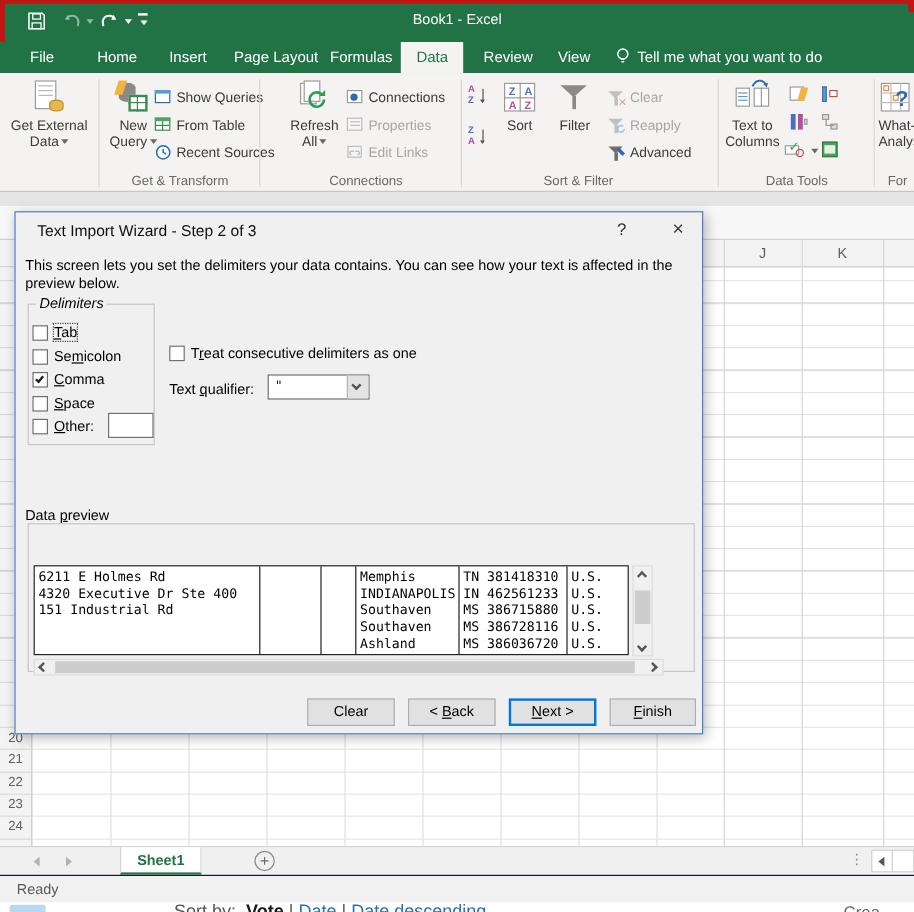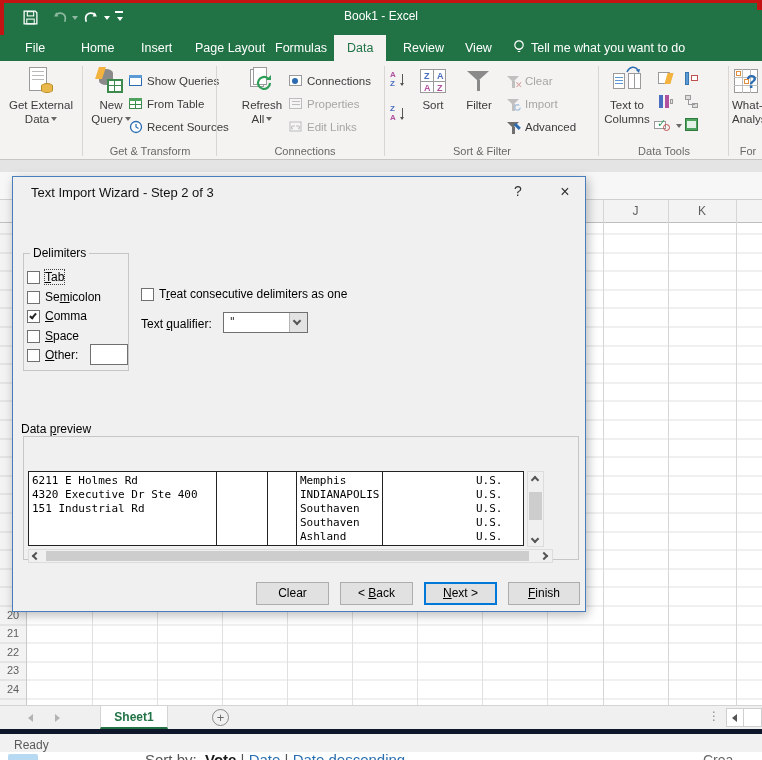--- a/index.html
+++ b/index.html
@@ -63,33 +63,33 @@
   .rownum { position:absolute; left:0; width:26px; height:18.6px; line-height:18.6px; text-align:center; font-size:11px; color:#5f5f5f; }
 
   
   .sheetbar { left:0; top:705px; width:762px; height:24px; background:#f0f0f0; border-top:1px solid #d4d4d4; }
   .navtri { position:absolute; top:8px; width:0; height:0; border-top:4px solid transparent; border-bottom:4px solid transparent; }
   .sheettab { position:absolute; left:100px; top:0; width:68px; height:23px; background:#fff; border-left:1px solid #d4d4d4;
       border-right:1px solid #d4d4d4; border-bottom:2px solid #217346; color:#217346; font-weight:bold; font-size:12px;
       text-align:center; line-height:22px; }
   .addsheet { position:absolute; left:212px; top:3px; width:17px; height:17px; border:1px solid #8a8a8a; border-radius:50%;
       color:#6a6a6a; font-size:13px; line-height:15px; text-align:center; }
-  .statusbar { left:0; top:729px; width:762px; height:23px; background:#f1f1f1; border-top:5px solid #0f172a; }
+  .statusbar { left:0; top:729px; width:762px; height:23px; background:#f1f1f1; border-top:1px solid #0f172a; }
   .statustext { position:absolute; left:14px; top:4px; font-size:12px; color:#5a5a5a; }
   .bottomstrip { left:0; top:752px; width:762px; height:8px; background:#fff; overflow:hidden; }
 
   
   .dialog { left:12px; top:176px; width:574px; height:436px; background:#f0f0f0;
       border:1px solid #4a7ebb; box-shadow:2px 3px 10px rgba(0,0,0,0.28); z-index:10; }
   .dlg-title { position:absolute; left:18px; top:8px; font-size:13px; color:#111; }
   .dlg-help { position:absolute; left:494px; top:6px; width:22px; height:20px; text-align:center; font-size:14px; color:#333; }
   .dlg-close { position:absolute; left:538px; top:4px; width:28px; height:23px; text-align:center; font-size:16px; color:#333; line-height:22px; }
   .dlg-desc { position:absolute; left:8px; top:37px; width:552px; font-size:12px; line-height:15px; color:#000; }
   .fieldset { position:absolute; border:1px solid #c6c6c6; }
-  .legend { position:absolute; top:-8px; left:6px; background:#f0f0f0; padding:0 3px; font-size:12px; color:#000; white-space:nowrap; }
+  .legend { position:absolute; top:-8px; left:6px; background:#f0f0f0; padding:0 3px; font-size:12px; color:#000; white-space:nowrap;font-style:italic; }
   .cbrow { position:absolute; height:16px; font-size:12px; color:#000; white-space:nowrap; }
   .cbbox { position:absolute; left:0; top:1px; width:13px; height:13px; background:#fff; border:1px solid #707070; }
   .check { position:absolute; left:3px; top:1px; width:4px; height:7px; border-right:2px solid #222; border-bottom:2px solid #222; transform:rotate(40deg); }
   .cblabel { position:absolute; left:18px; top:0; }
   .focusdot { outline:1px dotted #444; }
   .key { text-decoration:underline; }
   .txtinput { position:absolute; background:#fff; border:1px solid #707070; }
   .combo { position:absolute; background:#fff; border:1px solid #707070; font-size:11px; }
   .combo .val { position:absolute; left:5px; top:2px; font-family:"DejaVu Sans Mono",monospace; }
   .combo .drop { position:absolute; right:0; top:0; width:18px; height:100%; background:#e3e3e3; border-left:1px solid #b5b5b5; }
@@ -291,21 +291,21 @@
         <span class="funnel" style="left:1px;top:3px;--fw:6px;--fh:6px;--fc:#c0c0c0"></span>
         <span class="abs" style="left:9px;top:8px;color:#d9a0a0;font-size:9px;line-height:9px">✕</span>
       </span><span>Clear</span>
     </div>
     <div class="smallbtn dis" style="left:506px;top:35px">
       <span class="sic">
         <span class="funnel" style="left:1px;top:3px;--fw:6px;--fh:6px;--fc:#c0c0c0"></span>
         <svg class="abs" style="left:7px;top:7px" width="9" height="9" viewBox="0 0 10 10">
             <path d="M8 5a3 3 0 1 1-1-2.3" fill="none" stroke="#a9c3dd" stroke-width="1.5"></path>
           </svg>
-      </span><span>Import</span>
+      </span><span>Reapply</span>
     </div>
     <div class="smallbtn" style="left:506px;top:58px">
       <span class="sic">
         <span class="funnel" style="left:1px;top:3px;--fw:6px;--fh:6px;--fc:#6f6f6f"></span>
         <span class="abs" style="left:8px;top:6px;width:7px;height:2.5px;background:#2b6cb0;transform:rotate(45deg)"></span>
       </span><span>Advanced</span>
     </div>
     <div class="grouplabel" style="left:412px;width:140px">Sort &amp; Filter</div>
     <div class="rsep" style="left:598px"></div>
 
@@ -426,20 +426,21 @@
       <span>|</span>
       <span class="lnk">Date descending</span>
     </div>
     <span class="abs" style="left:703px;top:0;font-size:14px;color:#666">Crea</span>
   </div>
 
   <div class="abs dialog">
     <div class="dlg-title">Text Import Wizard - Step 2 of 3</div>
     <div class="dlg-help">?</div>
     <div class="dlg-close">×</div>
+    <div class="dlg-desc">This screen lets you set the delimiters your data contains.  You can see how your text is affected in the preview below.</div>
 
     <div class="fieldset" style="left:10px;top:76px;width:106px;height:118px">
       <span class="legend">Delimiters</span>
     </div>
     <div class="cbrow" style="left:14px;top:93px">
       <span class="cbbox"></span>
       <span class="cblabel focusdot"><span></span><span class="key">T</span><span>ab</span></span>
     </div>
     <div class="cbrow" style="left:14px;top:112.5px">
       <span class="cbbox"></span>
@@ -499,20 +500,27 @@
         <div class="pline"></div>
         <div class="pline"></div>
         <div class="pline"></div>
       </div>
       <div class="pcol" style="left:268px;width:86px">
         <div class="pline">Memphis</div>
         <div class="pline">INDIANAPOLIS</div>
         <div class="pline">Southaven</div>
         <div class="pline">Southaven</div>
         <div class="pline">Ashland</div>
+      </div>
+      <div class="pcol" style="left:354px;width:90px">
+        <div class="pline">TN 381418310</div>
+        <div class="pline">IN 462561233</div>
+        <div class="pline">MS 386715880</div>
+        <div class="pline">MS 386728116</div>
+        <div class="pline">MS 386036720</div>
       </div>
       <div class="pcol last" style="left:444px;width:51px">
         <div class="pline">U.S.</div>
         <div class="pline">U.S.</div>
         <div class="pline">U.S.</div>
         <div class="pline">U.S.</div>
         <div class="pline">U.S.</div>
       </div>
     </div>
     <div class="scroll" style="left:514px;top:294px;width:17px;height:76px">

